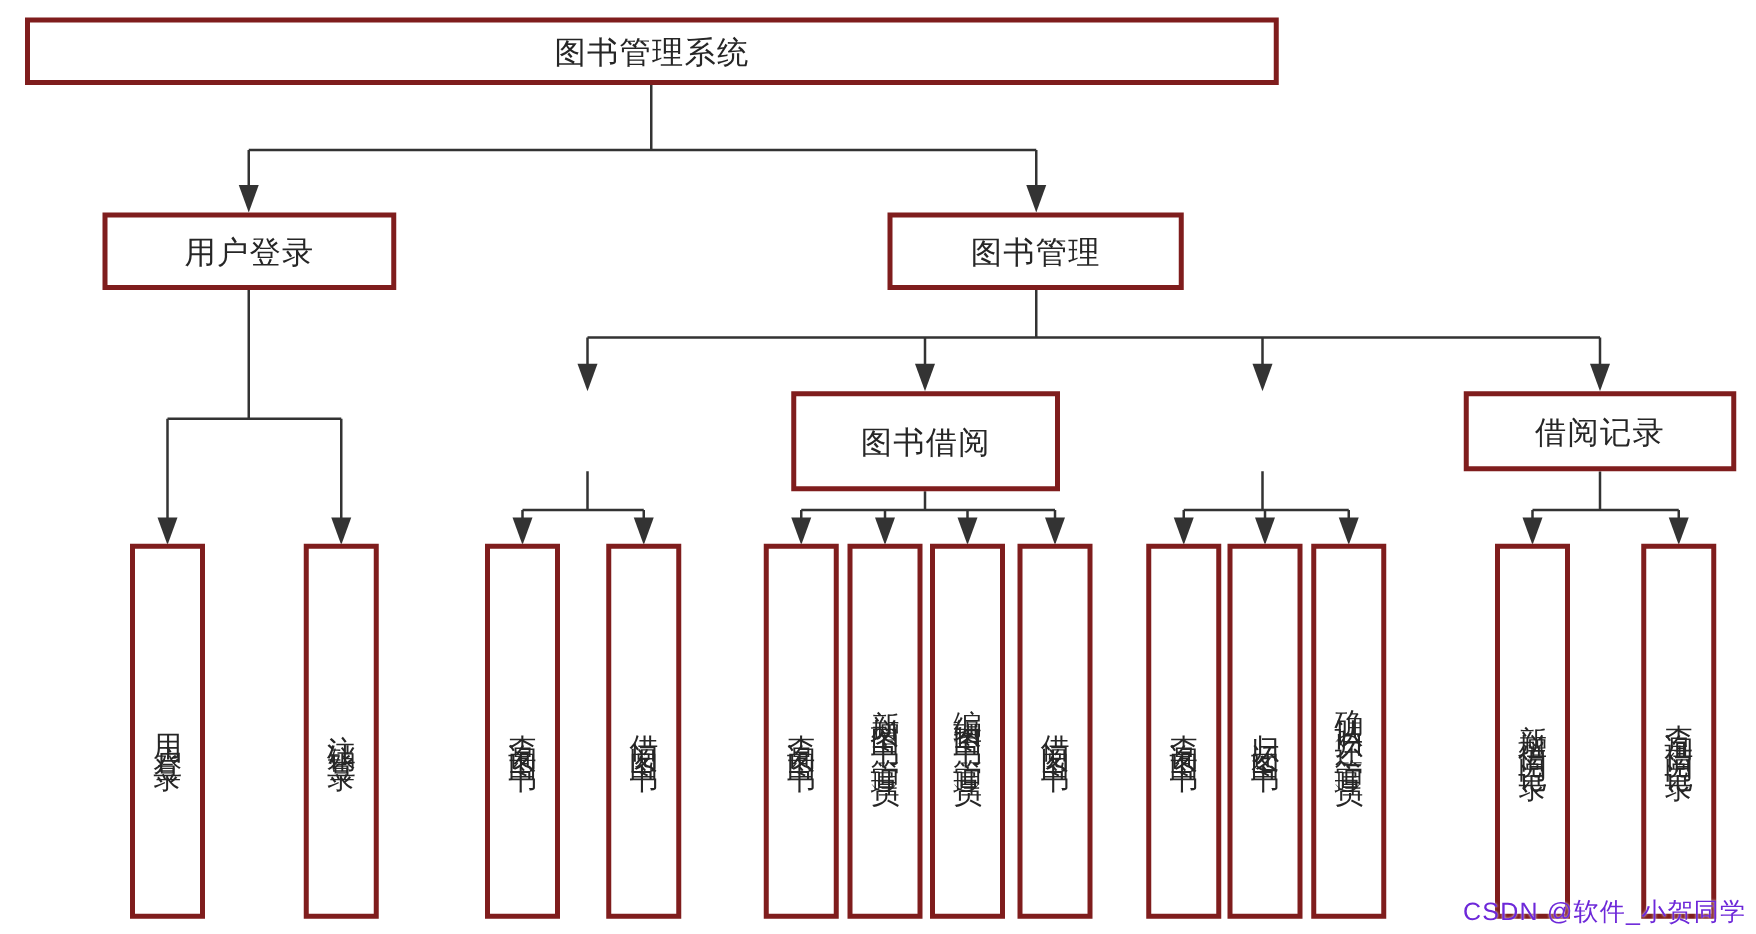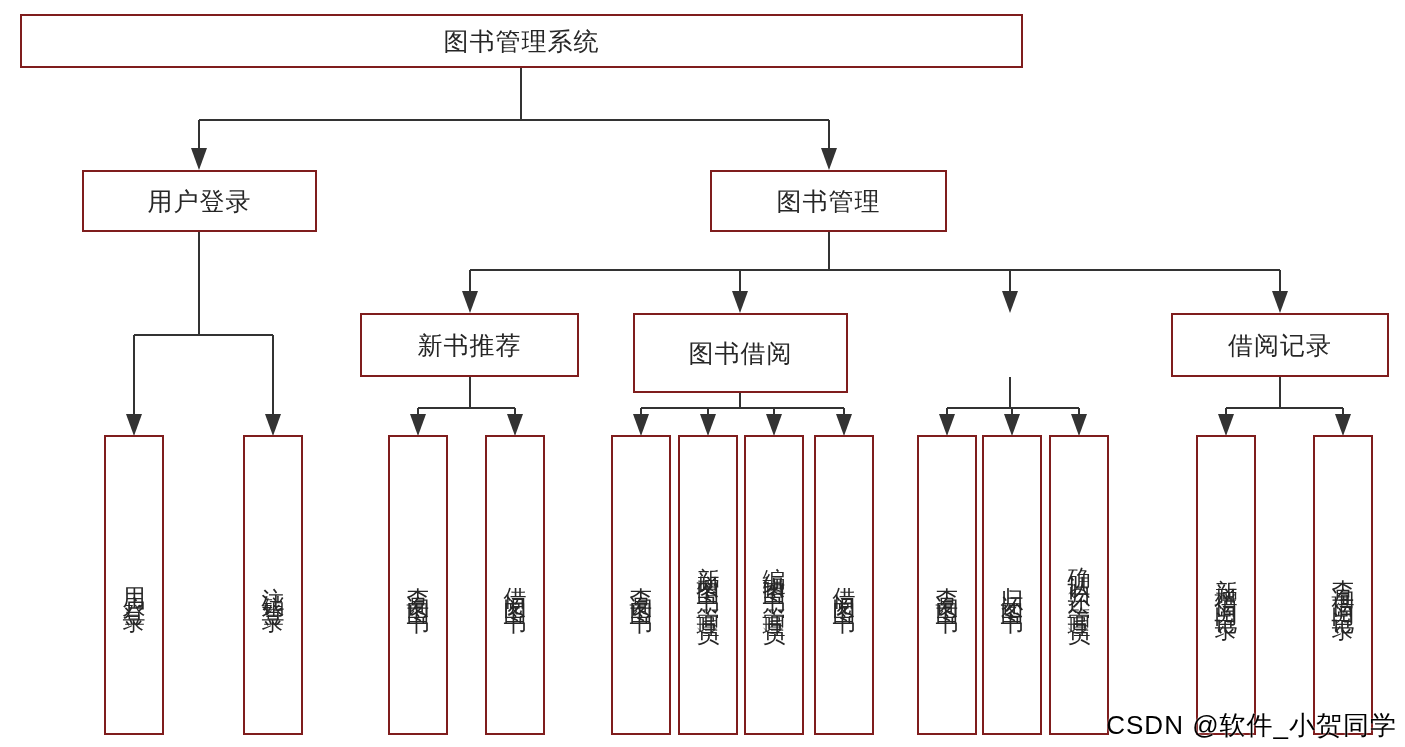--- a/index.html
+++ b/index.html
@@ -8,21 +8,21 @@
     position: relative;
     width: 1405px;
     height: 747px;
     background: #ffffff;
     font-family: "Liberation Sans", "DejaVu Sans", sans-serif;
     overflow: hidden;
   }
   .box {
     position: absolute;
     box-sizing: border-box;
-    border: 2px solid #7f1d1d;
+    border: 4px solid #7f1d1d;
     background: #ffffff;
     display: flex;
     align-items: center;
     justify-content: center;
     color: #262626;
     z-index: 2;
   }
   .h-box { font-size: 25px; letter-spacing: 1px; }
   .root-box { font-size: 25px; }
   .v-box .vtext {
@@ -38,22 +38,22 @@
     top: 0; left: 0;
     z-index: 1;
     pointer-events: none;
   }
   #edges path { stroke: #333333; stroke-width: 2; fill: none; }
   #edges polygon { fill: #333333; stroke: none; }
   .watermark {
     position: absolute;
     right: 8px;
     bottom: 4px;
-    font-size: 26px;
-    color: #000000;
+    font-size: 20px;
+    color: #6d28d9;
     letter-spacing: 1px;
     z-index: 3;
     text-shadow: 0 0 2px #ffffff;
   }
 </style>
 </head>
 <body>
 
 <div id="canvas">
 
@@ -98,21 +98,20 @@
       <polygon points="1218,414 1234,414 1226,436"></polygon>
       <polygon points="1335,414 1351,414 1343,436"></polygon>
     </g>
   </svg>
 
   <div class="box h-box root-box" style="left:20px; top:14px; width:1003px; height:54px;">图书管理系统</div>
 
   <div class="box h-box" style="left:82px; top:170px; width:235px; height:62px;">用户登录</div>
   <div class="box h-box" style="left:710px; top:170px; width:237px; height:62px;">图书管理</div>
 
-  <div class="box h-box" style="left:360px; top:313px; width:219px; height:64px;">新书推荐</div>
   <div class="box h-box" style="left:633px; top:313px; width:215px; height:80px;">图书借阅</div>
   <div class="box h-box" style="left:1171px; top:313px; width:218px; height:64px;">借阅记录</div>
 
   <div class="box v-box" style="left:104px; top:435px; width:60px; height:300px;">
     <span class="vtext">用户登录</span>
   </div>
   <div class="box v-box" style="left:243px; top:435px; width:60px; height:300px;">
     <span class="vtext">注销登录</span>
   </div>
 

